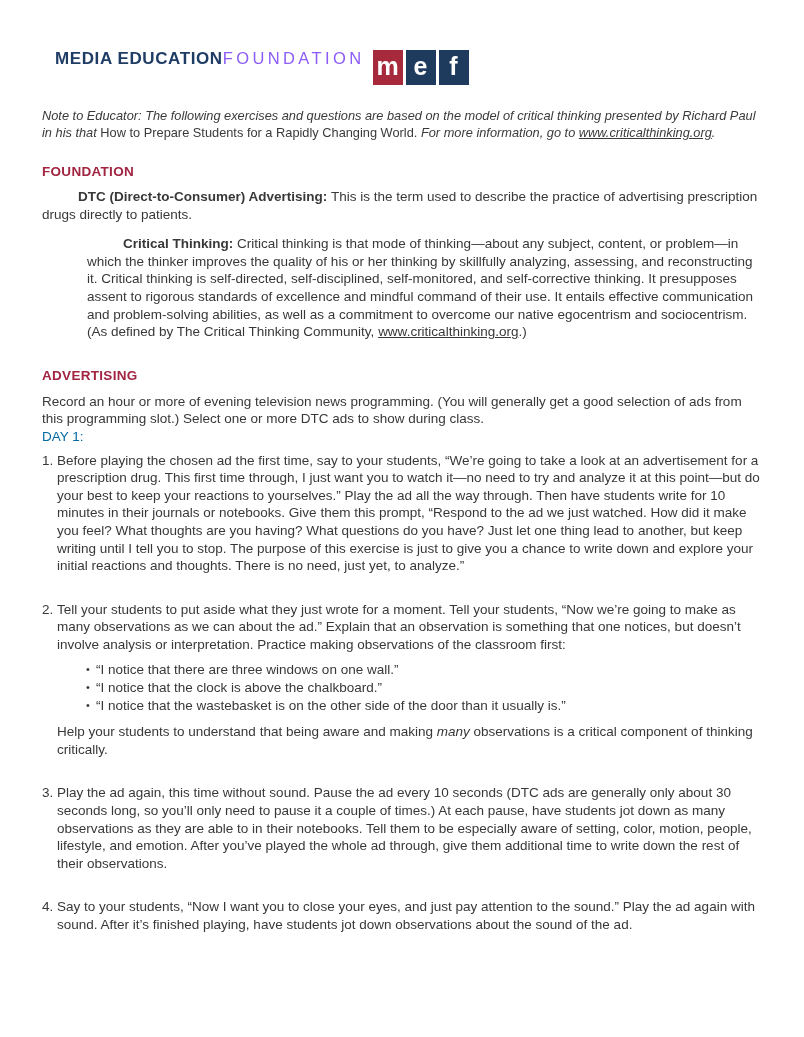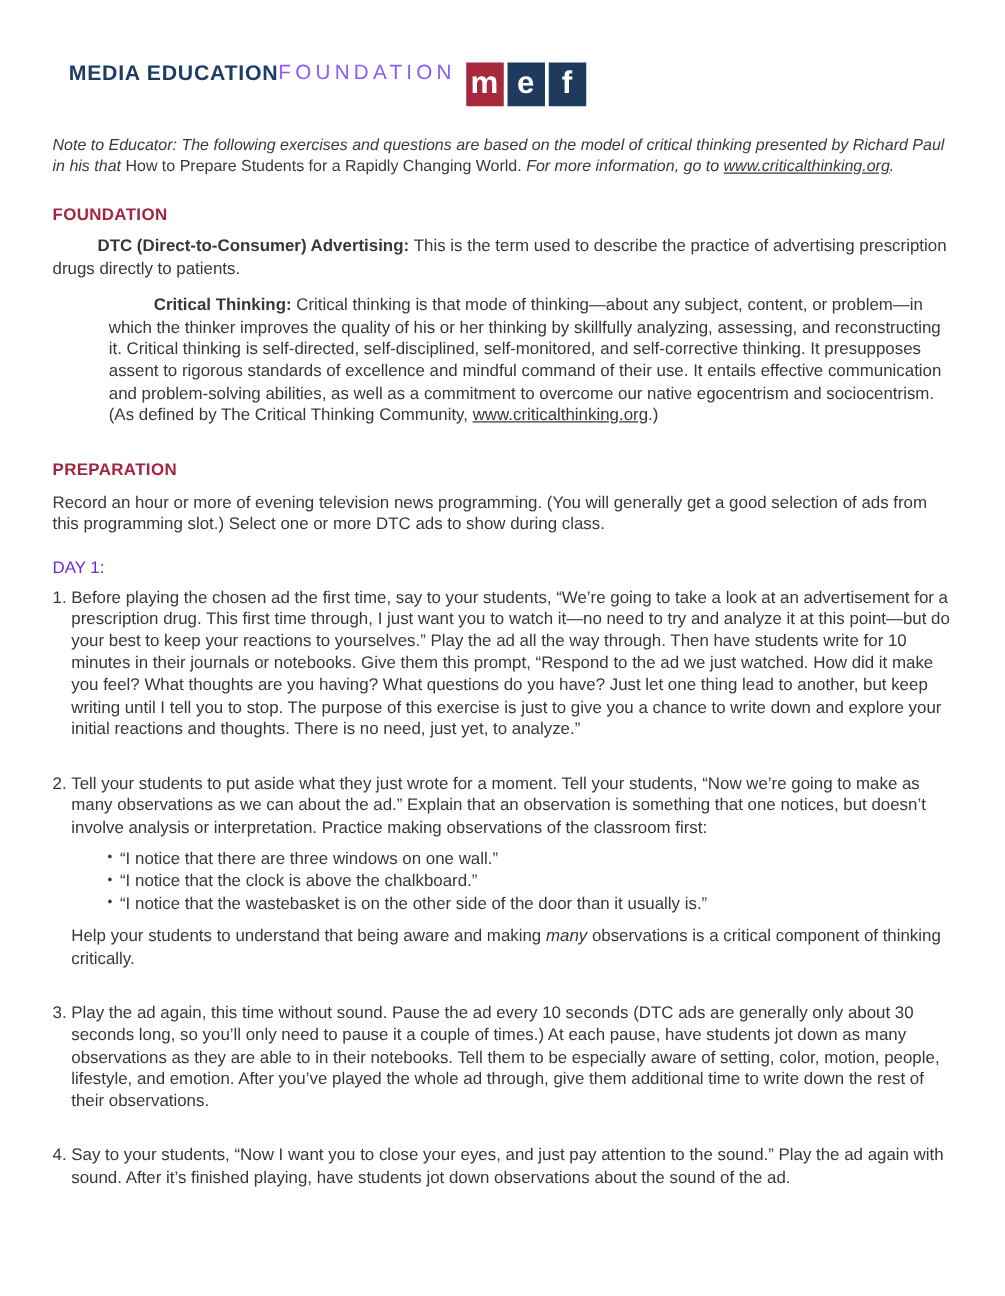--- a/index.html
+++ b/index.html
@@ -85,24 +85,23 @@
   .para {
     font-size: 13.5px;
     line-height: 17.6px;
   }
   .mt9  { margin-top: 9px; }
   .mt12 { margin-top: 12px; margin-left: 45px; }
   .mt7  { margin-top: 10px; }
   .bold { font-weight: 700; padding-left: 36px; }
 
   .day-heading {
-    margin-top: 17px;
     font-size: 13.5px;
     line-height: 17.6px;
-    color: #6d28d9;
+    color: #0369a1;
   }
 
   
   .item {
     display: flex;
     font-size: 13.5px;
     line-height: 17.6px;
   }
   .item .num { flex: 0 0 15px; }
   .item .item-body { flex: 1 1 auto; }
@@ -140,21 +139,21 @@
   <h2 class="section-heading">FOUNDATION</h2>
 
   <p class="para mt9">
     <span class="bold">DTC (Direct-to-Consumer) Advertising: </span><span>This is the term used to describe the practice of advertising prescription drugs directly to patients.</span>
   </p>
 
   <p class="para mt12">
     <span class="bold">Critical Thinking: </span><span>Critical thinking is that mode of thinking—about any subject, content, or problem—in which the thinker improves the quality of his or her thinking by skillfully analyzing, assessing, and reconstructing it. Critical thinking is self-directed, self-disciplined, self-monitored, and self-corrective thinking. It presupposes assent to rigorous standards of excellence and mindful command of their use. It entails effective communication and problem-solving abilities, as well as a commitment to overcome our native egocentrism and sociocentrism. (As defined by The Critical Thinking Community, </span><span class="lnk">www.criticalthinking.org</span><span>.)</span>
   </p>
 
-  <h2 class="section-heading" style="margin-top:27px;">PREPARATION</h2>
+  <h2 class="section-heading" style="margin-top:27px;">ADVERTISING</h2>
 
   <p class="para mt7">Record an hour or more of evening television news programming. (You will generally get a good selection of ads from this programming slot.) Select one or more DTC ads to show during class.</p>
 
   <p class="day-heading">DAY 1:</p>
 
   <div class="item gap-sm">
     <span class="num">1.</span>
     <div class="item-body">Before playing the chosen ad the first time, say to your students, “We’re going to take a look at an advertisement for a prescription drug. This first time through, I just want you to watch it—no need to try and analyze it at this point—but do your best to keep your reactions to yourselves.” Play the ad all the way through. Then have students write for 10 minutes in their journals or notebooks. Give them this prompt, “Respond to the ad we just watched. How did it make you feel? What thoughts are you having? What questions do you have? Just let one thing lead to another, but keep writing until I tell you to stop. The purpose of this exercise is just to give you a chance to write down and explore your initial reactions and thoughts. There is no need, just yet, to analyze.”</div>
   </div>
 

